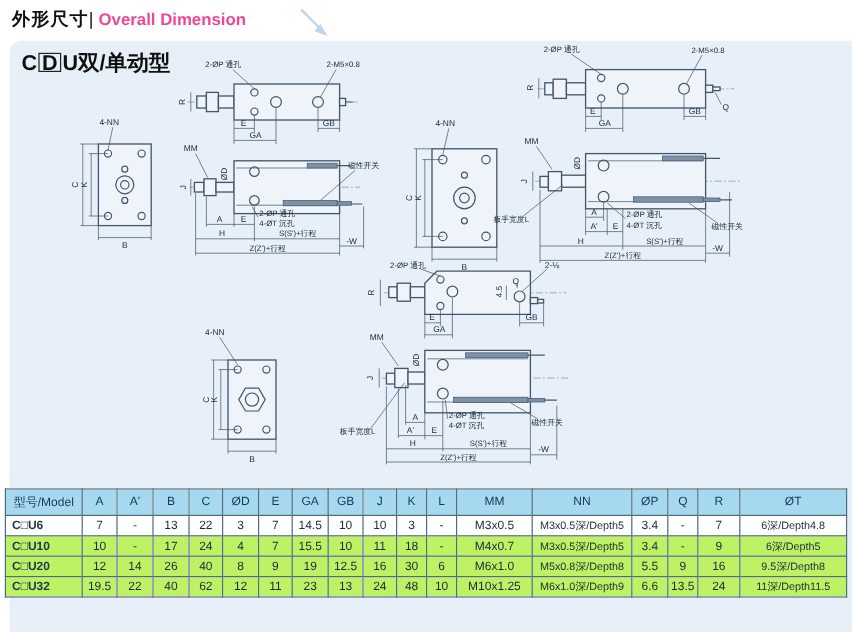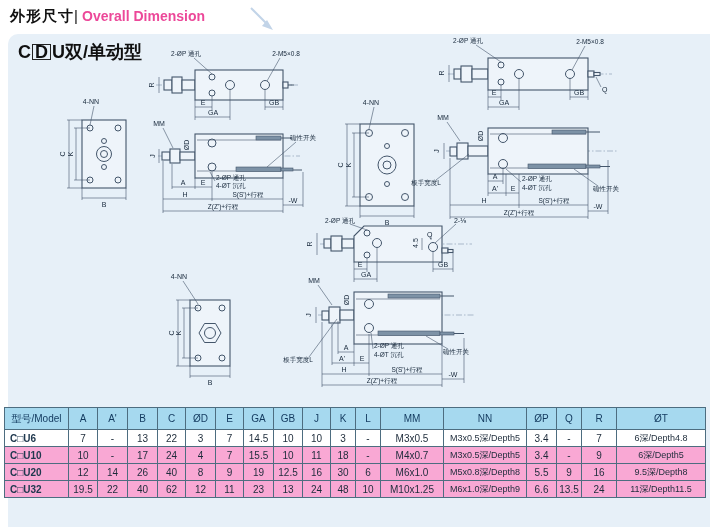--- a/index.html
+++ b/index.html
@@ -19,21 +19,21 @@
   .dln{stroke:#44566b;stroke-width:1;fill:none;}
   .dbody{fill:#eef4fa;stroke:#44566b;stroke-width:1.1;}
   .ddim{stroke:#44566b;stroke-width:0.6;fill:none;}
   .dcl{stroke:#8096ab;stroke-width:0.6;stroke-dasharray:6 2 1.5 2;fill:none;}
   .dbar{fill:#7d92a6;stroke:#44566b;stroke-width:0.6;}
   table.dim{position:absolute;left:4px;top:407px;width:701px;border-collapse:collapse;table-layout:fixed;background:#ffffff;}
   table.dim th,table.dim td{border:1px solid #4d6d80;font-size:10px;color:#1d2b3a;text-align:center;padding:0 1px;overflow:hidden;white-space:nowrap;}
   table.dim th{background:#a6d9ef;color:#12395e;height:21px;font-weight:normal;margin-top:36px;}
   table.dim td{height:16px;}
   table.dim td.mod{text-align:left;padding-left:5px;color:#20394f;font-weight:bold;}
-  table.dim tr.alt td{background:#f9a8d4;}
+  table.dim tr.alt td{background:#bef264;}
   table.dim td.sm{font-size:9px;}
 </style>
 </head>
 <body>
 
 <div class="hdr">
   <div class="t">
     <span class="zh">外形尺寸</span><span>|</span>
     <span class="en">Overall Dimension</span>
   </div>

